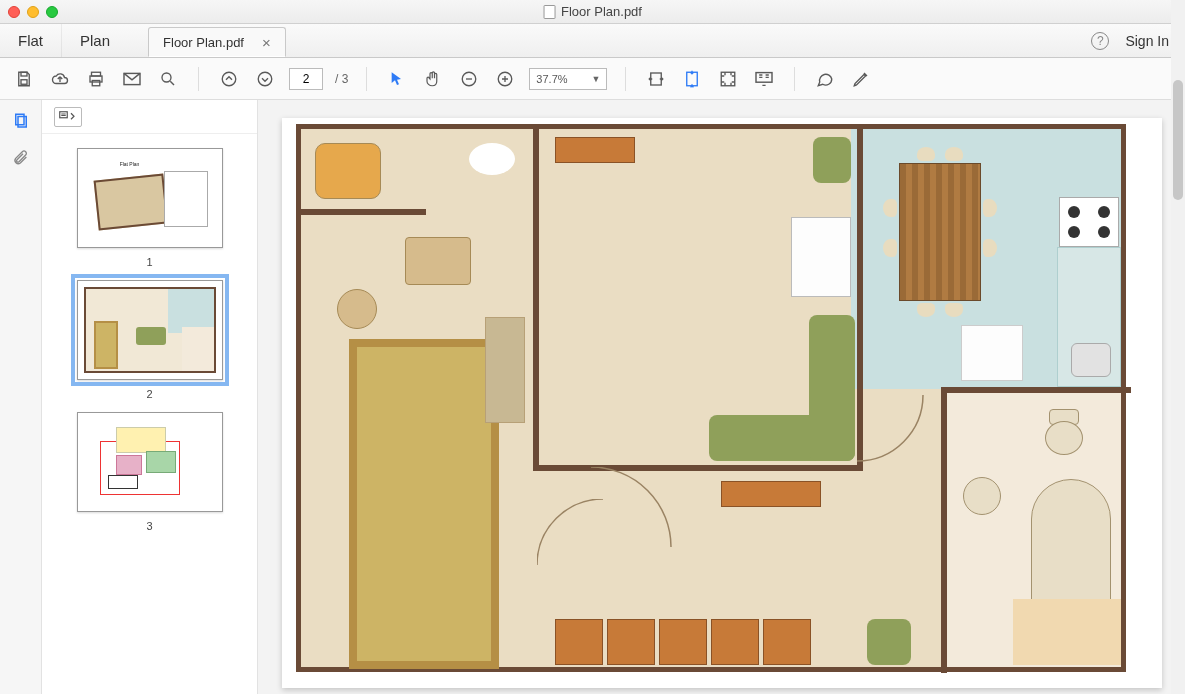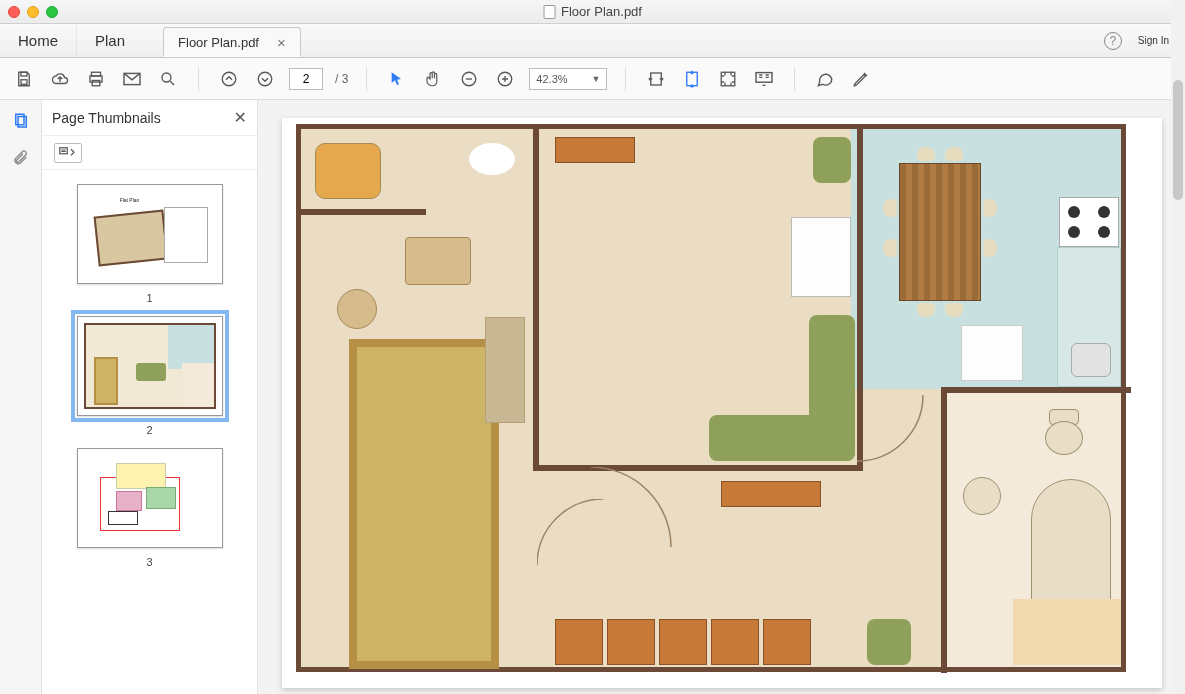--- a/index.html
+++ b/index.html
@@ -15,21 +15,21 @@
   .titlecenter { position:absolute; left:50%; transform:translateX(-50%); display:flex; align-items:center; gap:6px; font-size:13px; color:#444;}
   .doc-ico { width:12px;height:14px;border:1px solid #999;background:#fff;border-radius:1px;display:inline-block;}
 
   
   .tabrow { height:34px; background:linear-gradient(#fafafa,#efefef); display:flex; align-items:stretch; border-bottom:1px solid #c9c9c9;}
   .hometab { padding:0 18px; display:flex; align-items:center; font-size:15px; color:#333; cursor:pointer; font-weight:500;}
   .hometab:first-child{ border-right:1px solid rgba(0,0,0,0.06);}
   .doctab { display:flex; align-items:center; padding:0 14px; font-size:13px; color:#333; background:#f9f9f9; border:1px solid #c9c9c9; border-bottom:1px solid #fff; margin-top:3px; margin-left:20px; border-top-left-radius:3px;border-top-right-radius:3px;}
   .doctab .x { margin-left:18px; color:#777; font-size:15px; cursor:pointer;}
   .tabright{ margin-left:auto; display:flex; align-items:center; gap:16px; padding-right:16px;}
-  .signin{font-size:10px; color:#333; cursor:pointer; font-weight:500;}
+  .signin{font-size:14px; color:#333; cursor:pointer; font-weight:500;}
   .helpico{ width:18px; height:18px; border:1.5px solid #888; border-radius:50%; display:flex; align-items:center; justify-content:center; font-size:12px; color:#888;}
 
   
   .toolbar{ height:42px; background:#fafafa; border-bottom:1px solid #ddd; display:flex; align-items:center; padding:0 12px; gap:12px; color:#595959;}
   .toolbar .sep{ width:1px; height:24px; background:#ddd; margin:0 6px;}
   .tbtn{ width:24px; height:24px; display:flex; align-items:center; justify-content:center; cursor:pointer; color:#595959;}
   .tbtn svg{ display:block; }
   .pagefield{ width:34px; height:22px; border:1px solid #bbb; text-align:center; font-size:12px; background:#fff;}
   .pagetot{ font-size:12px; color:#666;}
   .zoomsel{ width:78px; height:22px; border:1px solid #bbb; background:#fff; font-size:11px; display:flex; align-items:center; padding:0 6px; justify-content:space-between;}
@@ -88,21 +88,21 @@
     <div class="tl y"></div>
     <div class="tl g"></div>
   </div>
   <div class="titlecenter">
     <span class="doc-ico"></span>
     <span>Floor Plan.pdf</span>
   </div>
 </div>
 
 <div class="tabrow">
-  <div class="hometab">Home</div>
+  <div class="hometab">Flat</div>
   <div class="hometab">Plan</div>
   <div class="doctab">
     <span>Floor Plan.pdf</span>
     <span class="x">×</span>
   </div>
   <div class="tabright">
     <div class="helpico">?</div>
     <div class="signin">Sign In</div>
   </div>
 </div>
@@ -172,21 +172,21 @@
         <path d="M8 12h8"></path>
       </svg>
   </div>
   <div class="tbtn">
     <svg width="18" height="18" viewBox="0 0 24 24" fill="none" stroke="currentColor" stroke-width="1.8">
         <circle cx="12" cy="12" r="9"></circle>
         <path d="M8 12h8M12 8v8"></path>
       </svg>
   </div>
   <div class="zoomsel">
-    <span>42.3%</span>
+    <span>37.7%</span>
     <span style="font-size:9px;color:#666;">▼</span>
   </div>
   <div class="sep"></div>
   <div class="tbtn">
     <svg width="18" height="18" viewBox="0 0 24 24" fill="none" stroke="currentColor" stroke-width="1.8">
         <rect x="5" y="4" width="14" height="16"></rect>
         <path d="M3 12h4m10 0h4M5 10l-2 2 2 2m14-4l2 2-2 2"></path>
       </svg>
   </div>
   <div class="tbtn" style="color:#2e7bf6">
@@ -229,24 +229,20 @@
         </svg>
     </div>
     <div class="railbtn muted">
       <svg width="16" height="18" viewBox="0 0 24 24" fill="none" stroke="currentColor" stroke-width="2">
           <path d="M20 12l-9 9a5 5 0 01-7-7l10-10a3.5 3.5 0 015 5L9 19a2 2 0 01-3-3l9-9"></path>
         </svg>
     </div>
   </div>
 
   <div class="thumbpanel">
-    <div class="thumbhead">
-      <span>Page Thumbnails</span>
-      <span class="x">✕</span>
-    </div>
     <div class="thumbopts">
       <div class="optsbtn">
         <svg width="18" height="12" viewBox="0 0 24 16" fill="none" stroke="#555" stroke-width="1.6">
             <rect x="1" y="1" width="10" height="8"></rect>
             <path d="M3 4h6M3 6h6"></path>
             <path d="M16 3l4 4-4 4" fill="none"></path>
           </svg>
       </div>
     </div>
     <div class="thumblist">

